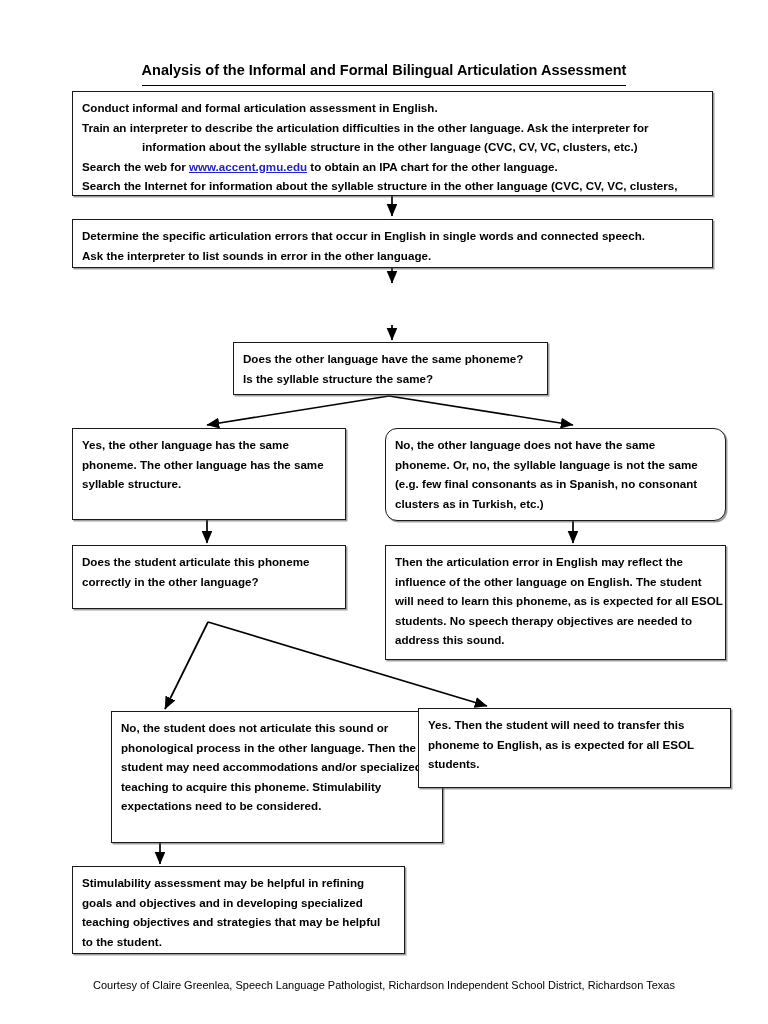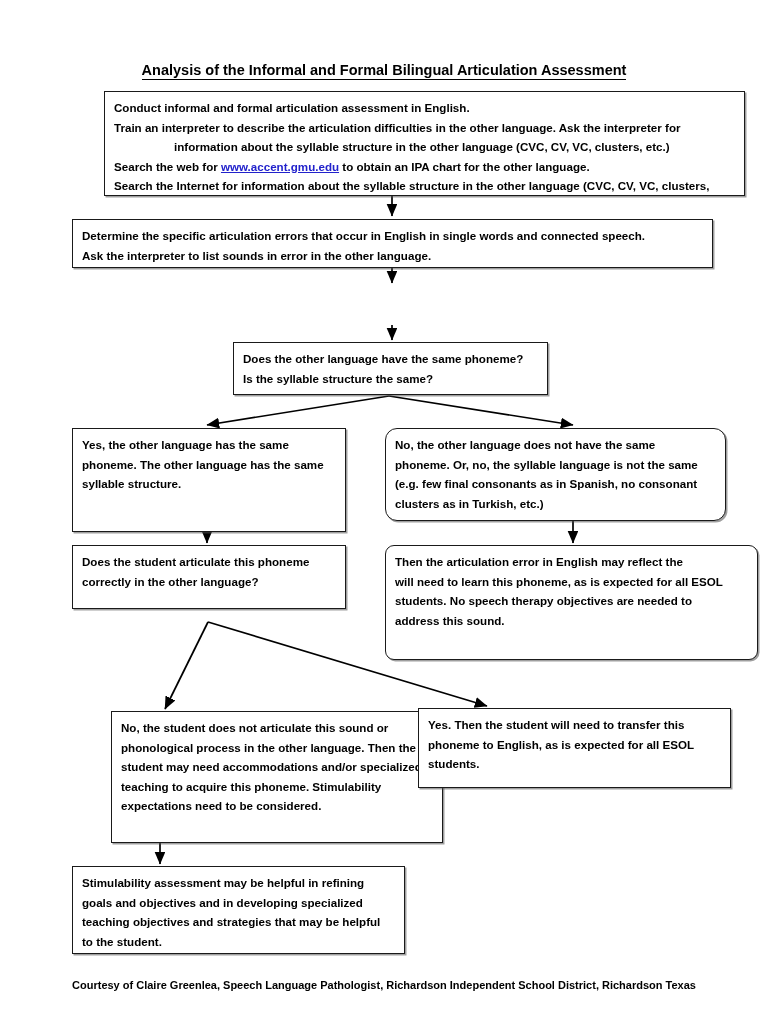--- a/index.html
+++ b/index.html
@@ -26,21 +26,21 @@
     left: 0;
     top: 62px;
     width: 768px;
     text-align: center;
     font-size: 14.5px;
     font-weight: bold;
     letter-spacing: 0px;
   }
   .chart-title span {
     border-bottom: 1.5px solid #000;
-    padding-bottom: 1px;
+    padding-bottom: 7px;
   }
 
   
   .box {
     position: absolute;
     box-sizing: border-box;
     border: 1.2px solid #1a1a1a;
     background: #ffffff;
     box-shadow: 1.5px 1.5px 0 rgba(80,80,80,0.55);
     overflow: hidden;
@@ -57,41 +57,41 @@
   }
   .indent {
     padding-left: 60px;
   }
   a.weblink {
     color: #2222cc;
     text-decoration: underline;
   }
 
   
-  #box-assessment   { left: 72px;  top: 91px;  width: 641px; height: 105px; margin-left: 32px; }
+  #box-assessment   { left: 72px;  top: 91px;  width: 641px; height: 105px; }
   #box-determine    { left: 72px;  top: 219px; width: 641px; height: 49px;  }
   #box-phoneme      { left: 279px; top: 285px; width: 226px; height: 40px;  }
   #box-question     { left: 233px; top: 342px; width: 315px; height: 53px;  }
-  #box-yes-same     { left: 72px;  top: 428px; width: 274px; height: 104px;  }
+  #box-yes-same     { left: 72px;  top: 428px; width: 274px; height: 92px;  }
   #box-no-same      { left: 385px; top: 428px; width: 341px; height: 93px; border-radius: 12px;  }
   #box-articulate-q { left: 72px;  top: 545px; width: 274px; height: 64px;  }
-  #box-influence    { left: 385px; top: 545px; width: 373px; height: 115px; border-radius: 9px; }
+  #box-influence    { left: 385px; top: 545px; width: 341px; height: 115px; }
   #box-no-student   { left: 72px;  top: 711px; width: 332px; height: 132px; margin-left: 39px; }
   #box-yes-transfer { left: 418px; top: 708px; width: 313px; height: 80px;  }
   #box-stimulability{ left: 72px;  top: 866px; width: 333px; height: 88px;  }
 
   
   .footer {
     position: absolute;
     left: 0;
     top: 979px;
     width: 768px;
     text-align: center;
     font-size: 11px;
-    font-weight: bold;
+    font-weight: normal;
   }
 
   
   #connectors {
     position: absolute;
     left: 0;
     top: 0;
     width: 768px;
     height: 1024px;
     pointer-events: none;
@@ -180,20 +180,21 @@
   <div class="box" id="box-articulate-q">
     <div class="pad">
       <span class="line">Does the student articulate this phoneme</span>
       <span class="line">correctly in the other language?</span>
     </div>
   </div>
 
   <div class="box" id="box-influence">
     <div class="pad">
       <span class="line">Then the articulation error in English may reflect the</span>
+      <span class="line">influence of the other language on English.  The student</span>
       <span class="line">will need to learn this phoneme, as is expected for all ESOL</span>
       <span class="line">students.  No speech therapy objectives are needed to</span>
       <span class="line">address this sound.</span>
     </div>
   </div>
 
   <div class="box" id="box-no-student">
     <div class="pad">
       <span class="line">No, the student does not articulate this sound or</span>
       <span class="line">phonological process in the other language.  Then the</span>

